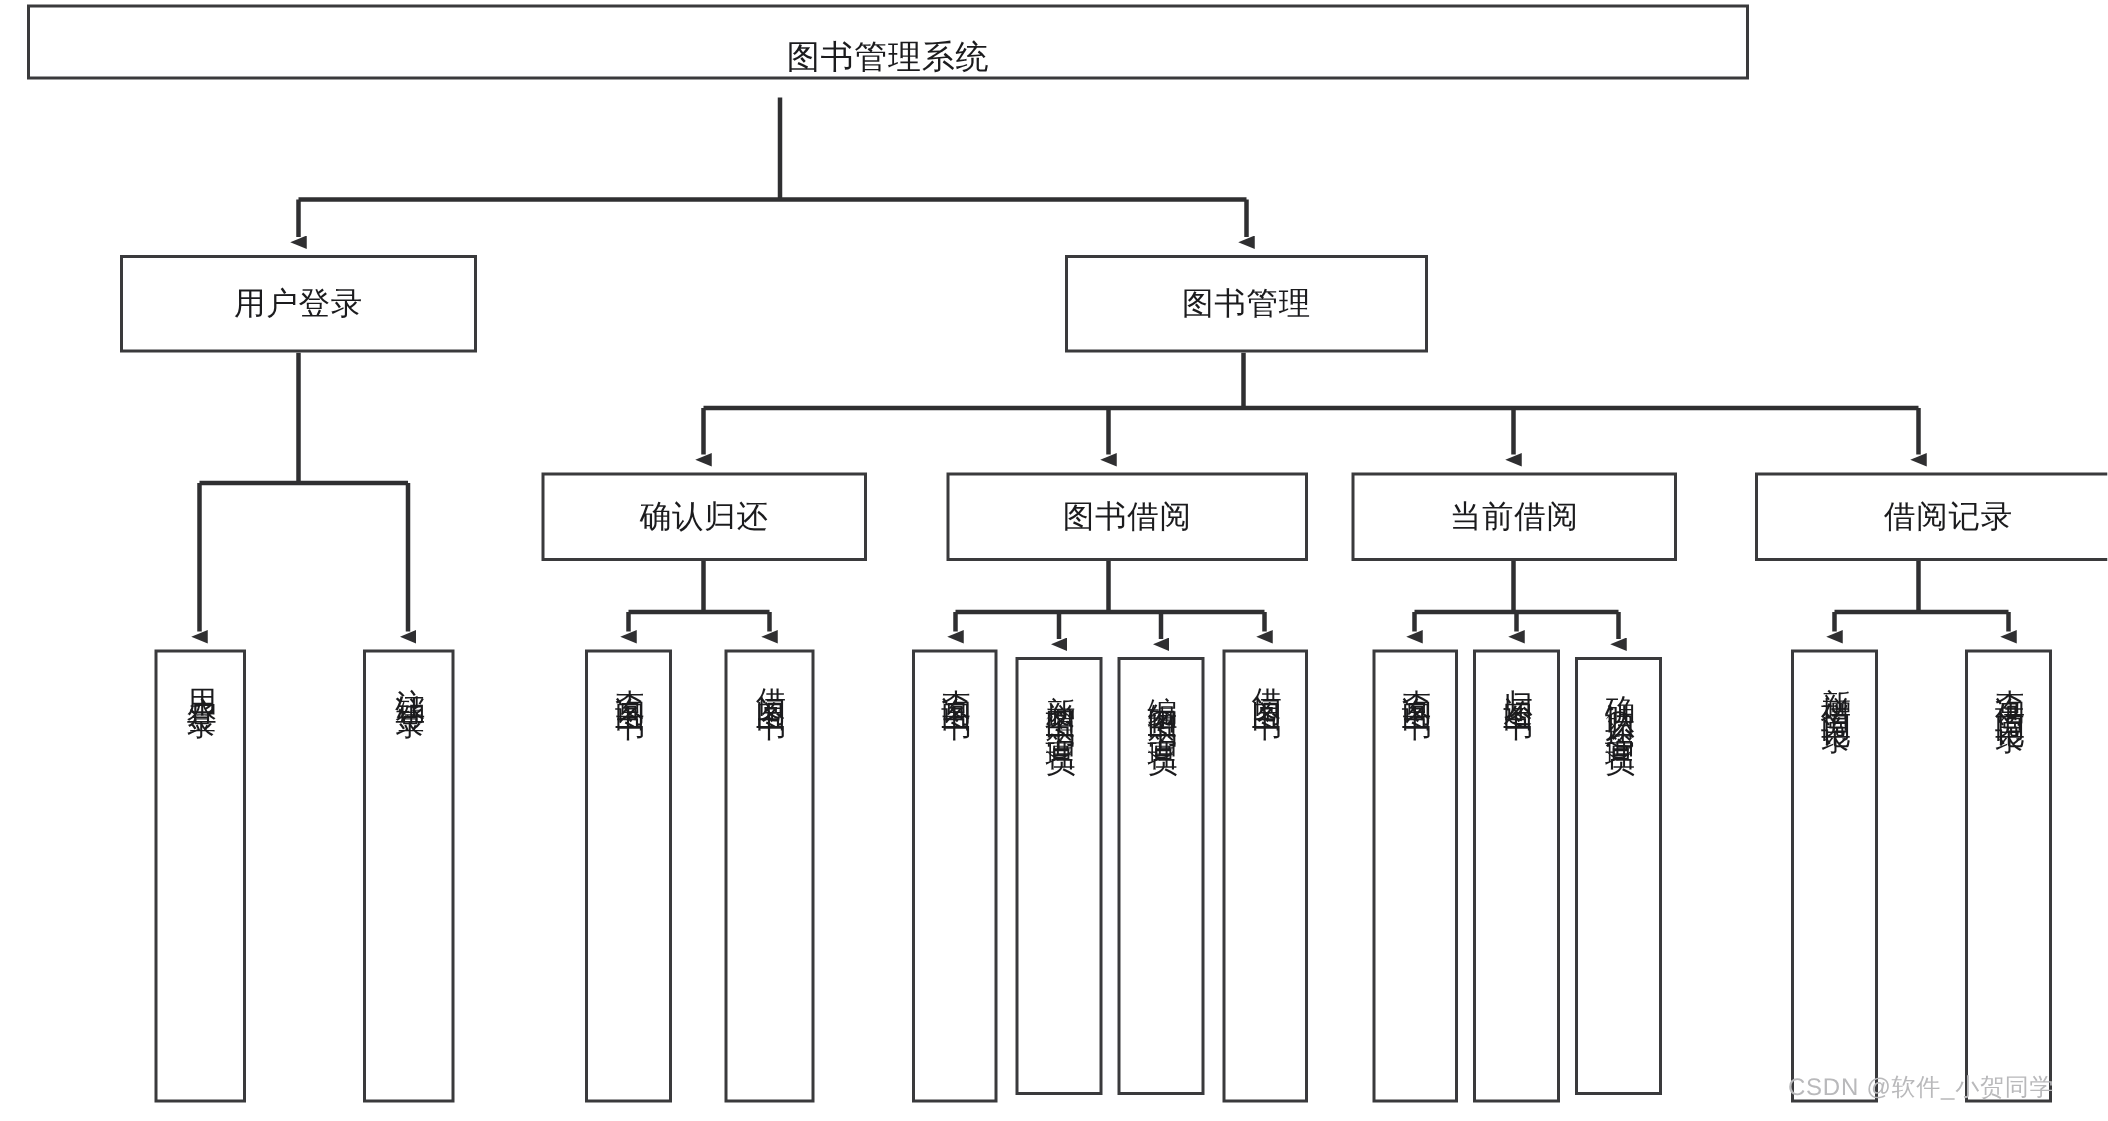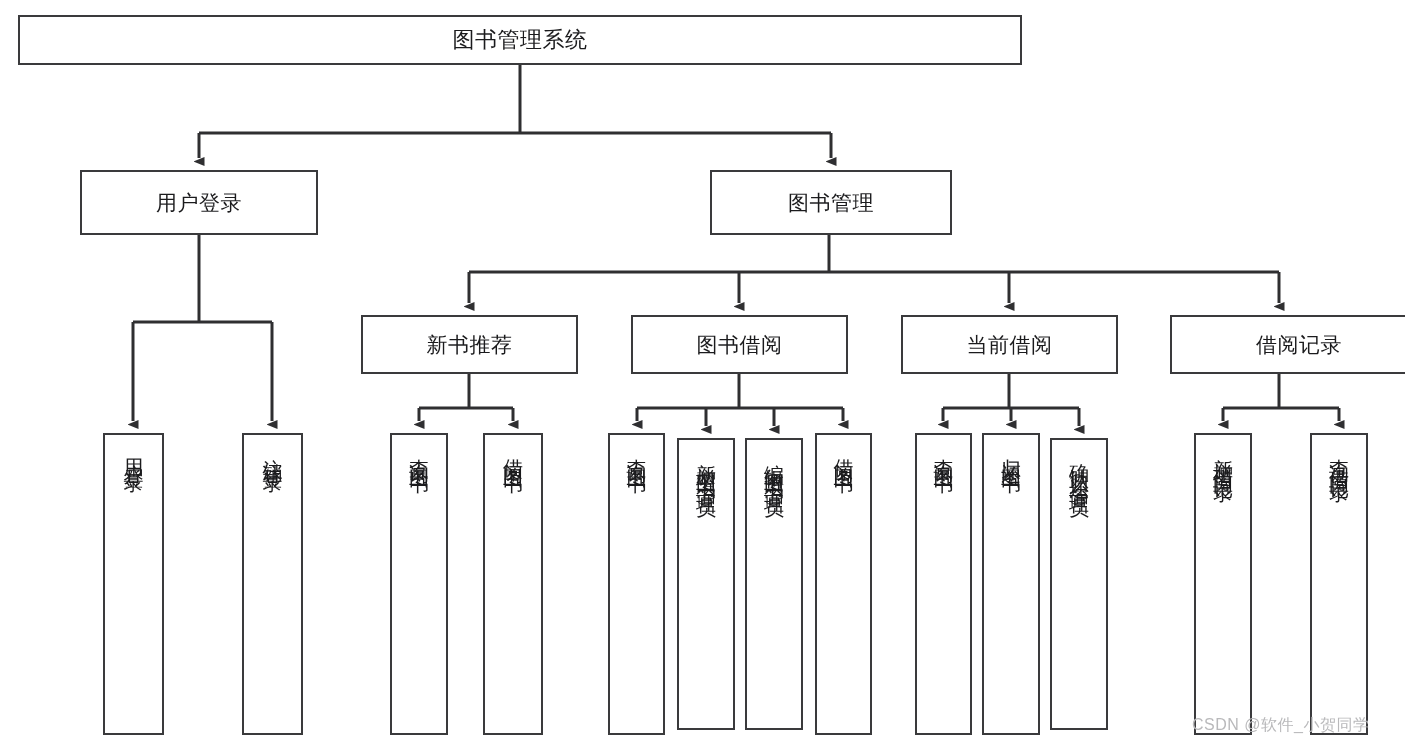--- a/index.html
+++ b/index.html
@@ -115,35 +115,35 @@
       <path d="M1011,408 L1011,421" marker-end="url(#arrow)"></path>
       <path d="M1079,408 L1079,426" marker-end="url(#arrow)"></path>
 
       <path d="M1279,374 L1279,408"></path>
       <path d="M1223,408 L1339,408"></path>
       <path d="M1223,408 L1223,421" marker-end="url(#arrow)"></path>
       <path d="M1339,408 L1339,421" marker-end="url(#arrow)"></path>
     </g>
   </svg>
 
-  <div class="node h root" style="left:18px; top:15px; width:1004px; height:50px;">
+  <div class="node h root" style="left:18px; top:3px; width:1148px; height:50px;align-items:flex-end;">
     <span>图书管理系统</span>
   </div>
 
   <div class="node h" style="left:80px; top:170px; width:238px; height:65px;">
     <span>用户登录</span>
   </div>
   <div class="node h" style="left:710px; top:170px; width:242px; height:65px;">
     <span>图书管理</span>
   </div>
 
   <div class="node h" style="left:361px; top:315px; width:217px; height:59px;">
-    <span>新书推荐</span>
+    <span>确认归还</span>
   </div>
-  <div class="node h" style="left:631px; top:315px; width:217px; height:59px;">
+  <div class="node h" style="left:631px; top:315px; width:241px; height:59px;">
     <span>图书借阅</span>
   </div>
   <div class="node h" style="left:901px; top:315px; width:217px; height:59px;text-align:right;">
     <span>当前借阅</span>
   </div>
   <div class="node h" style="left:1170px; top:315px; width:258px; height:59px;">
     <span>借阅记录</span>
   </div>
 
   <div class="node v" style="left:103px; top:433px; width:61px; height:302px;">

